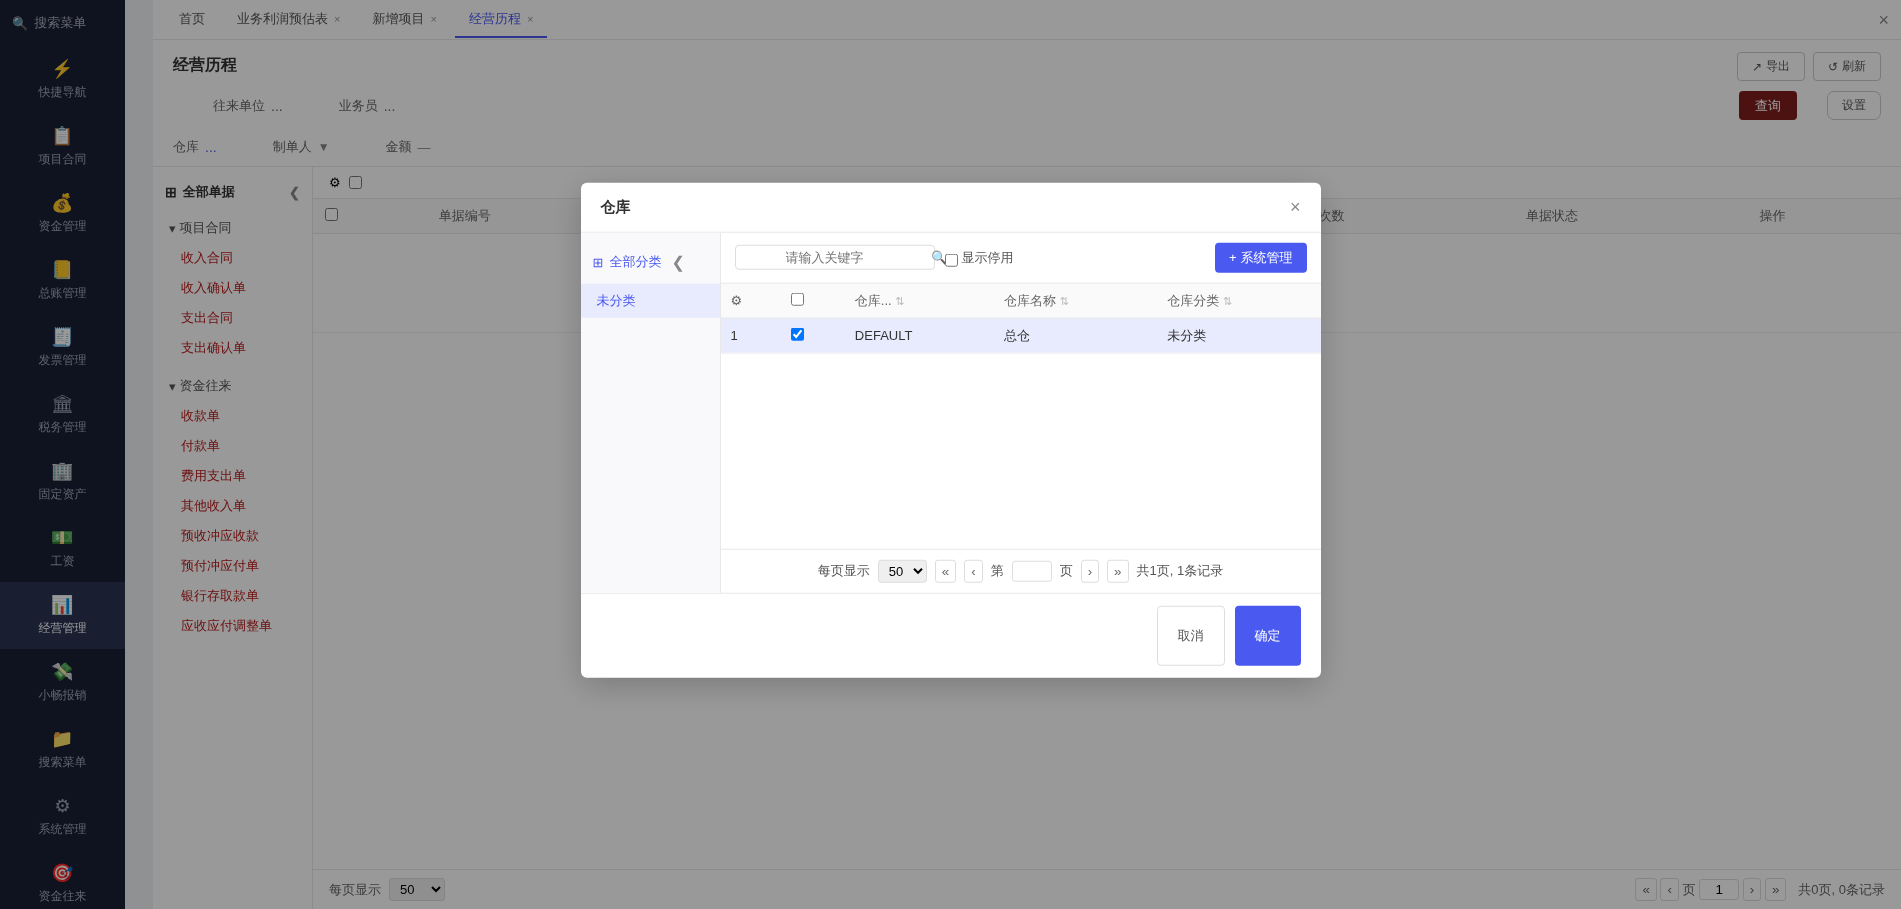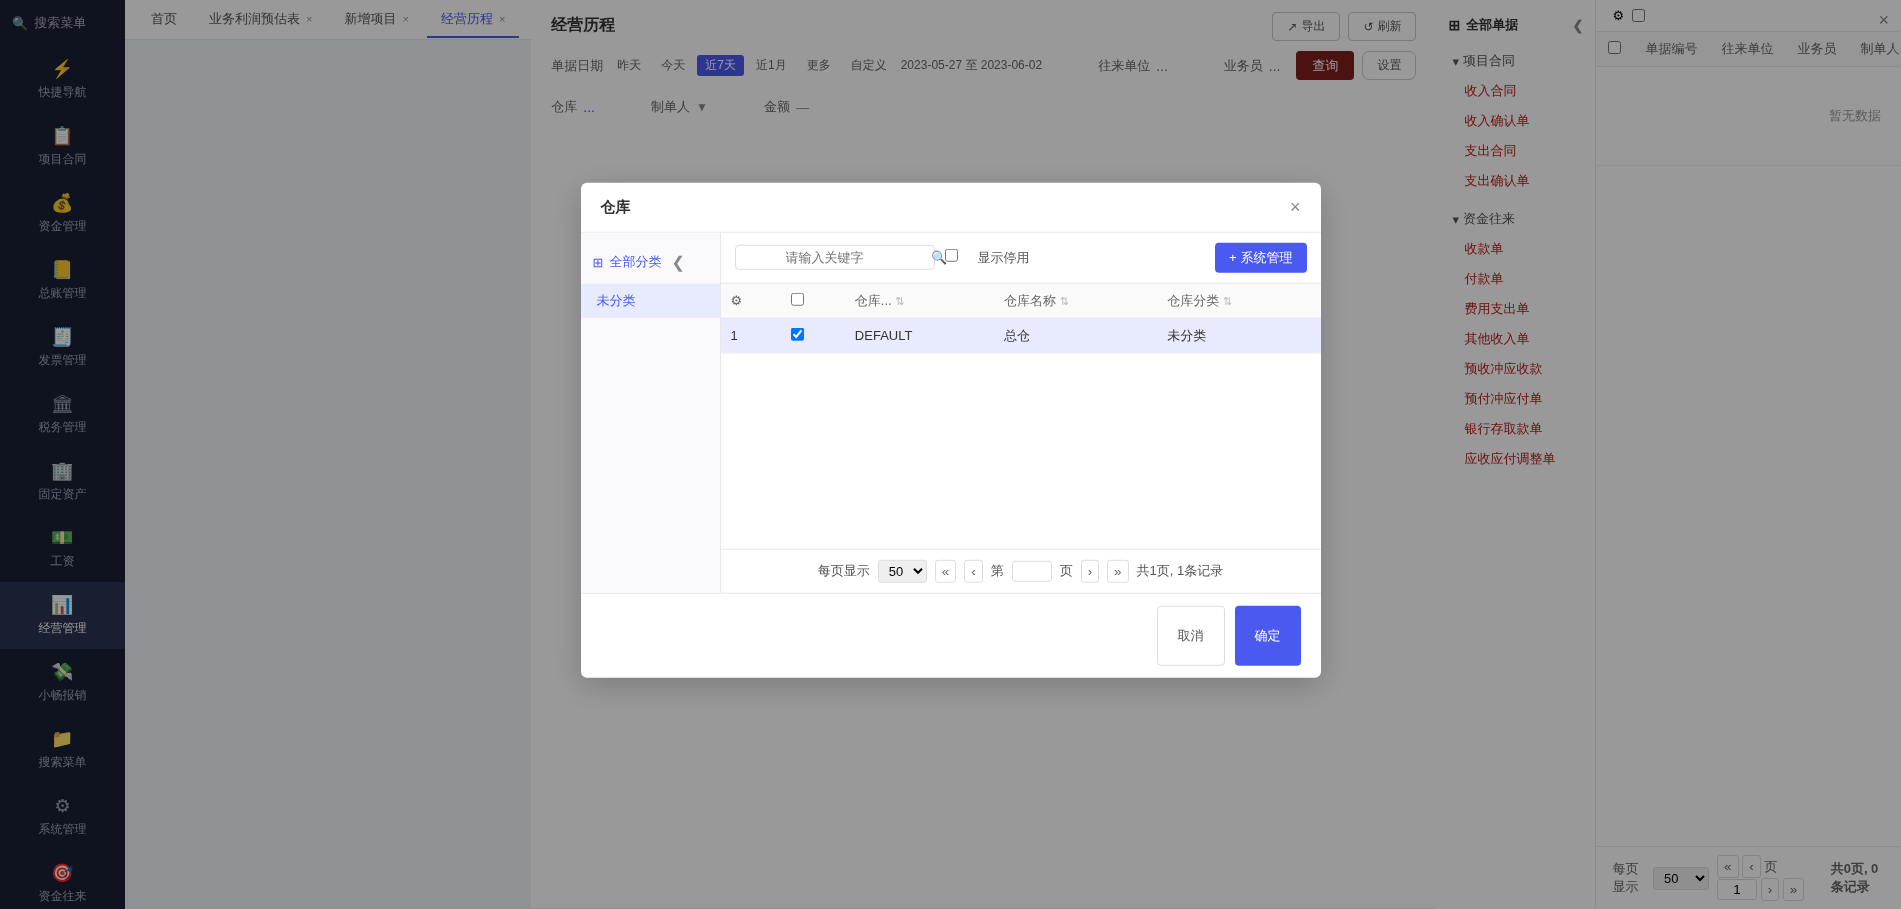--- a/index.html
+++ b/index.html
@@ -13,21 +13,21 @@
       padding: 14px 12px; display: flex; align-items: center; gap: 6px; color: #aab; font-size: 13px; cursor: pointer;
     }
     .sidebar-item {
       padding: 12px 0; display: flex; flex-direction: column; align-items: center; gap: 4px; cursor: pointer; font-size: 12px; color: #9aa5b8;
     }
     .sidebar-item.active { background: #2a3550; color: #fff; }
     .sidebar-item .icon { font-size: 18px; }
 
     
     .main-area {
-      margin-left: 125px; height: 100%; display: flex; 
+      margin-left: 125px; height: 100%; display: flex; flex-direction: column; padding-left: 28px;
     }
 
     
     .tabs-bar {
       background: #fff; border-bottom: 1px solid #e8e8e8; display: flex; align-items: center; padding: 0 12px; height: 40px; gap: 4px;
     }
     .tab {
       padding: 8px 14px; font-size: 13px; cursor: pointer; color: #555; white-space: nowrap; display: flex; align-items: center; gap: 6px; border-bottom: 2px solid transparent;
     }
     .tab.active { color: #4a5af0; border-bottom: 2px solid #4a5af0; }
@@ -44,21 +44,21 @@
     .date-shortcuts { display: flex; gap: 4px; align-items: center; }
     .date-shortcut { padding: 2px 8px; border-radius: 3px; cursor: pointer; font-size: 12px; color: #555; }
     .date-shortcut.active { background: #4a5af0; color: #fff; border-radius: 3px; }
     .date-range { font-size: 12px; color: #888; }
     .filter-field { display: flex; align-items: center; gap: 6px; }
     .filter-field span { color: #666; }
     .filter-dots { color: #4a5af0; cursor: pointer; font-size: 14px; }
     .btn-export { padding: 5px 14px; border: 1px solid #ccc; background: #fff; border-radius: 4px; cursor: pointer; font-size: 12px; color: #555; display: flex; align-items: center; gap: 4px; }
     .btn-refresh { padding: 5px 14px; border: 1px solid #ccc; background: #fff; border-radius: 4px; cursor: pointer; font-size: 12px; color: #555; display: flex; align-items: center; gap: 4px; }
     .btn-query { padding: 5px 16px; background: #7f1d1d; color: #fff; border: none; border-radius: 4px; cursor: pointer; font-size: 13px; }
-    .btn-settings { padding: 5px 14px; border: 1px solid #ccc; background: #fff; border-radius: 7px; cursor: pointer; font-size: 12px; color: #555; }
+    .btn-settings { padding: 5px 14px; border: 1px solid #ccc; background: #fff; border-radius: 7px; cursor: pointer; font-size: 12px; color: #555; margin-left: 22px; }
 
     .filter-row2 { display: flex; align-items: center; gap: 16px; padding: 8px 0 10px; }
     .filter-field2 { display: flex; align-items: center; gap: 6px; color: #666; font-size: 13px; }
     .left-panel { width: 160px; background: #fff; border-right: 1px solid #e8e8e8; padding: 8px 0; flex-shrink: 0; }
     .left-panel-header { display: flex; align-items: center; gap: 6px; padding: 8px 12px; font-size: 13px; color: #333; font-weight: 600; cursor: pointer; }
     .nav-section { padding: 4px 0; }
     .nav-item { padding: 6px 8px 6px 28px; font-size: 13px; color: #b91c1c; cursor: pointer; }
     .nav-sub-title { padding: 6px 8px 6px 16px; font-size: 13px; color: #555; cursor: pointer; display: flex; align-items: center; gap: 4px; }
 
     .content-area { flex: 1; padding: 0; display: flex; flex-direction: column; overflow: hidden; }
@@ -85,21 +85,21 @@
     .modal-body { display: flex; min-height: 360px; }
     .modal-left { width: 140px; border-right: 1px solid #e8e8e8; padding: 8px 0; background: #f9f9fb; }
     .modal-left-header { display: flex; align-items: center; gap: 6px; padding: 8px 12px; font-size: 13px; color: #4a5af0; font-weight: 500; cursor: pointer; }
     .modal-left-item { padding: 8px 16px; font-size: 13px; color: #555; cursor: pointer; }
     .modal-left-item.active { background: #e8eafd; color: #4a5af0; }
     .collapse-btn { background: none; border: none; cursor: pointer; color: #888; font-size: 16px; padding: 4px; }
     .modal-right { flex: 1; display: flex; flex-direction: column; }
     .modal-toolbar { display: flex; align-items: center; gap: 10px; padding: 10px 14px; border-bottom: 1px solid #e8e8e8; }
     .search-input-wrap { display: flex; align-items: center; border: 1px solid #ddd; border-radius: 4px; padding: 4px 8px; gap: 6px; flex: 1; max-width: 200px; }
     .search-input-wrap input { border: none; outline: none; font-size: 13px; width: 100%; background: transparent; margin-left: 42px; }
-    .checkbox-label { display: flex; align-items: flex-start; gap: 20px; font-size: 13px; color: #555; cursor: pointer; }
+    .checkbox-label { display: flex; align-items: flex-end; gap: 4px; font-size: 13px; color: #555; cursor: pointer; }
     .btn-add { background: #4a5af0; color: #fff; border: none; border-radius: 4px; padding: 6px 14px; cursor: pointer; font-size: 13px; margin-left: auto; display: flex; align-items: center; gap: 4px; }
     .modal-table { flex: 1; overflow: auto; }
     .modal-table table { width: 100%; border-collapse: collapse; font-size: 13px; }
     .modal-table th { background: #fafafa; border-bottom: 1px solid #e8e8e8; padding: 8px 10px; color: #666; font-weight: normal; text-align: left; }
     .modal-table td { border-bottom: 1px solid #f0f0f0; padding: 8px 10px; color: #333; }
     .modal-table tr.selected td { background: #e8eafd; }
     .modal-pagination { display: flex; align-items: center; justify-content: center; gap: 8px; padding: 10px 14px; border-top: 1px solid #e8e8e8; font-size: 13px; color: #555; }
     .page-num-input { width: 40px; border: 1px solid #ddd; border-radius: 3px; text-align: center; padding: 2px 4px; }
     .page-nav-btn { background: none; border: 1px solid #ddd; border-radius: 3px; padding: 3px 6px; cursor: pointer; color: #666; }
     .modal-footer { display: flex; justify-content: flex-end; gap: 10px; padding: 12px 20px; border-top: 1px solid #e8e8e8; }
@@ -204,32 +204,20 @@
           <span>导出</span>
         </button>
         <button class="btn-refresh">
           <span>↺</span>
           <span>刷新</span>
         </button>
       </div>
     </div>
 
     <div class="filter-row">
-      <div class="filter-field">
-        <span class="filter-label">单据日期</span>
-        <div class="date-shortcuts">
-          <span class="date-shortcut">昨天</span>
-          <span class="date-shortcut">今天</span>
-          <span class="date-shortcut active">近7天</span>
-          <span class="date-shortcut">近1月</span>
-          <span class="date-shortcut">更多</span>
-          <span class="date-shortcut">自定义</span>
-        </div>
-        <span class="date-range">2023-05-27 至 2023-06-02</span>
-      </div>
       <div class="filter-field" style="margin-left:40px;">
         <span class="filter-label">往来单位</span>
         <span class="filter-dots">...</span>
       </div>
       <div class="filter-field" style="margin-left:40px;">
         <span class="filter-label">业务员</span>
         <span class="filter-dots">...</span>
       </div>
       <div style="margin-left:auto; display:flex; gap:8px;">
         <button class="btn-query">查询</button>
@@ -320,21 +308,21 @@
           <option>100</option>
         </select>
         <span style="margin-left:auto;">
           <button class="page-nav-btn">«</button>
           <button class="page-nav-btn">‹</button>
           <span>页</span>
           <input type="text" class="page-num-input" value="1" style="">
           <button class="page-nav-btn">›</button>
           <button class="page-nav-btn">»</button>
         </span>
-        <span style="margin-left:11px;font-weight:bold;">共0页, 0条记录</span>
+        <span style="margin-left:4px;">共0页, 0条记录</span>
       </div>
     </div>
   </div>
 </div>
 
 <div class="overlay"></div>
 
 <div class="modal">
   <div class="modal-header">
     <span class="modal-title">仓库</span>

